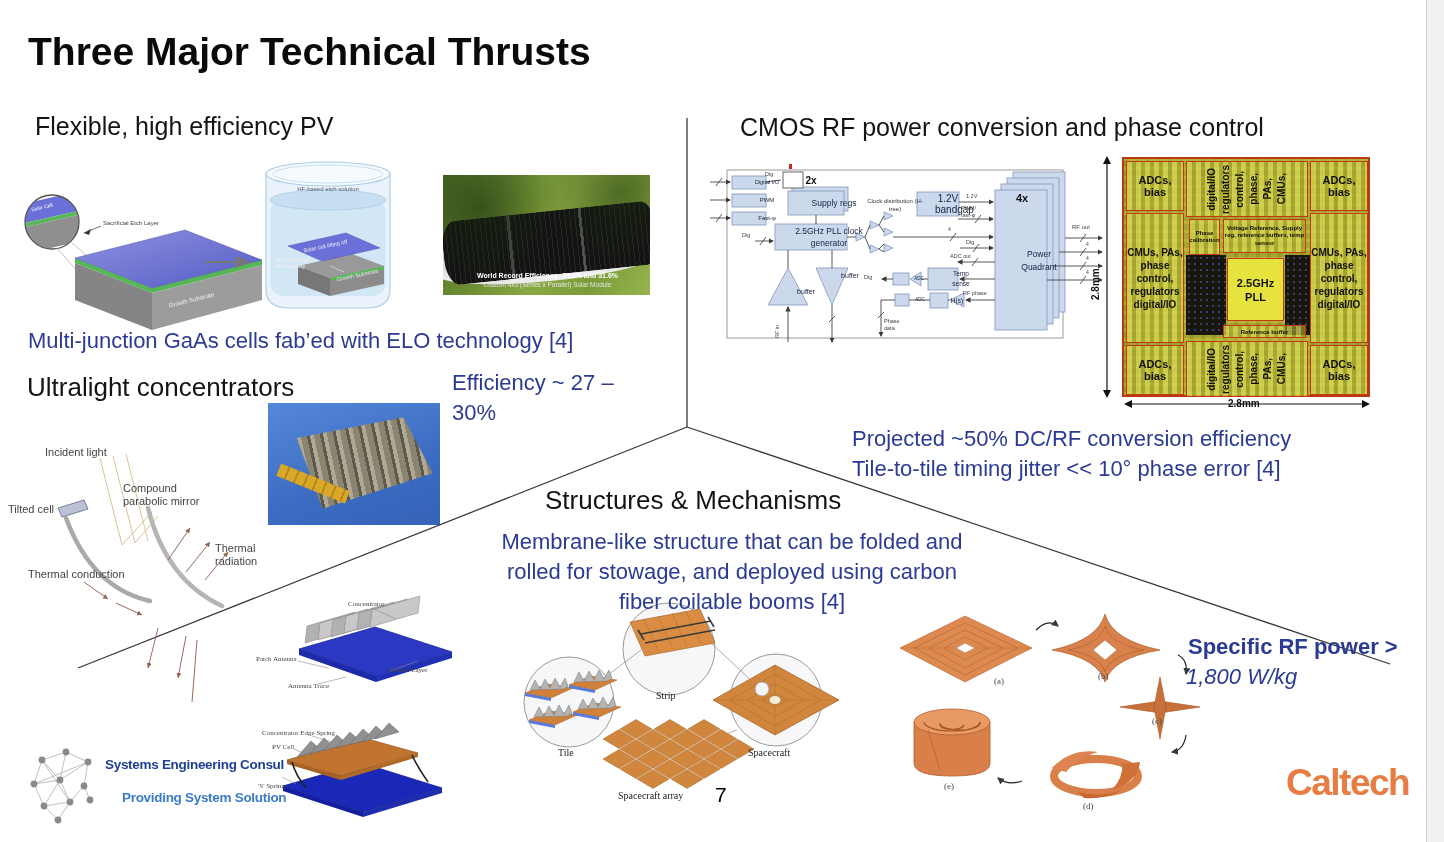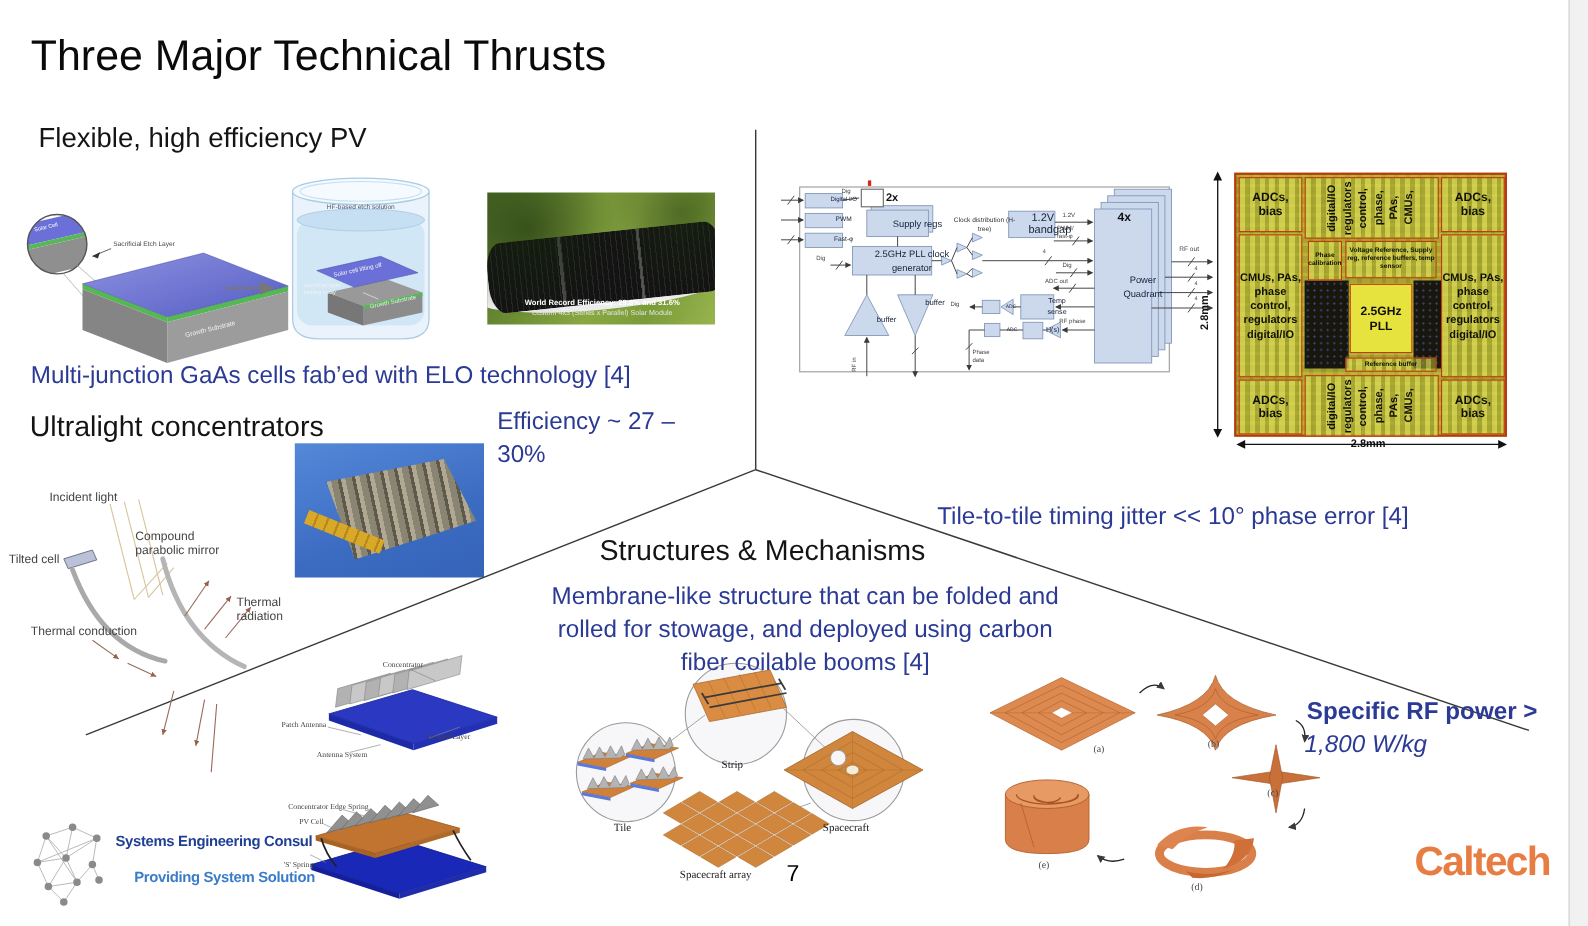--- a/index.html
+++ b/index.html
@@ -441,30 +441,32 @@
           <circle cx="60" cy="780" r="3.4"></circle>
           <circle cx="84" cy="786" r="3.4"></circle>
         <circle cx="44" cy="806" r="3.4"></circle>
           <circle cx="70" cy="802" r="3.4"></circle>
           <circle cx="90" cy="800" r="3.4"></circle>
         <circle cx="58" cy="820" r="3.4"></circle>
       </g>
     </g>
   </svg>
 
-  <div class="abs txt" style="left:28px;top:30px;font-size:39px;font-weight:normal;color:#0a0a0a;">Three Major Technical Thrusts</div>
+  <div class="abs txt" style="left:28px;top:30px;font-size:39px;font-weight:bold;color:#0a0a0a;">Three Major Technical Thrusts</div>
 
   <div class="abs txt hd" style="left:35px;top:112px;">Flexible, high efficiency PV</div>
+  <div class="abs txt hd" style="left:740px;top:113px;">CMOS RF power conversion and phase control</div>
   <div class="abs txt hd" style="left:27px;top:372px;font-size:26px;">Ultralight concentrators</div>
   <div class="abs txt hd" style="left:545px;top:485px;font-size:26px;">Structures &amp; Mechanisms</div>
 
   <div class="abs txt navy note" style="left:28px;top:326px;">Multi-junction GaAs cells fab’ed with ELO technology [4]</div>
   <div class="abs txt navy note" style="left:452px;top:368px;">Efficiency ~ 27 –</div>
   <div class="abs txt navy note" style="left:452px;top:398px;">30%</div>
 
+  <div class="abs txt navy note" style="left:852px;top:424px;">Projected ~50% DC/RF conversion efficiency</div>
   <div class="abs txt navy note" style="left:852px;top:454px;">Tile-to-tile timing jitter &lt;&lt; 10° phase error [4]</div>
 
   <div class="abs txt navy note ctr" style="left:452px;top:527px;width:560px;">Membrane-like structure that can be folded and</div>
   <div class="abs txt navy note ctr" style="left:452px;top:557px;width:560px;">rolled for stowage, and deployed using carbon</div>
   <div class="abs txt navy note ctr" style="left:452px;top:587px;width:560px;">fiber coilable booms [4]</div>
 
   <div class="abs txt navy note" style="left:1188px;top:632px;font-weight:bold;">Specific RF power &gt;</div>
   <div class="abs txt navy note" style="left:1186px;top:662px;font-style:italic;">1,800 W/kg</div>
 
   <div class="lbl txt" style="left:31px;top:204px;font-size:5px;color:#fff;transform:rotate(-13deg);">Solar Cell</div>
@@ -477,21 +479,21 @@
 
   <div class="lbl txt" style="left:45px;top:446px;font-size:11px;">Incident light</div>
   <div class="lbl txt" style="left:123px;top:482px;width:84px;font-size:11px;line-height:13px;">Compound parabolic mirror</div>
   <div class="lbl txt" style="left:8px;top:503px;font-size:11px;">Tilted cell</div>
   <div class="lbl txt" style="left:215px;top:542px;width:64px;font-size:11px;line-height:13px;">Thermal radiation</div>
   <div class="lbl txt" style="left:28px;top:568px;font-size:11px;">Thermal conduction</div>
 
   <div class="lbl txt serif" style="left:348px;top:600px;font-size:7px;">Concentrator</div>
   <div class="lbl txt serif" style="left:256px;top:655px;font-size:7px;">Patch Antenna</div>
   <div class="lbl txt serif" style="left:388px;top:666px;font-size:7px;">Ground Layer</div>
-  <div class="lbl txt serif" style="left:288px;top:682px;font-size:7px;">Antenna System</div>
+  <div class="lbl txt serif" style="left:288px;top:682px;font-size:7px;">Antenna Trace</div>
   <div class="lbl txt serif" style="left:262px;top:729px;font-size:7px;">Concentrator Edge Spring</div>
   <div class="lbl txt serif" style="left:272px;top:743px;font-size:7px;">PV Cell</div>
   <div class="lbl txt serif" style="left:258px;top:770px;font-size:7px;margin-top:12px;">'S' Spring</div>
 
   <div class="lbl txt serif" style="left:558px;top:747px;font-size:10px;color:#222;text-align:center;">Tile</div>
   <div class="lbl txt serif" style="left:656px;top:690px;font-size:10px;color:#222;">Strip</div>
   <div class="lbl txt serif" style="left:748px;top:747px;font-size:10px;color:#222;">Spacecraft</div>
   <div class="lbl txt serif" style="left:618px;top:790px;font-size:10px;color:#222;">Spacecraft array</div>
   <div class="abs txt" style="left:715px;top:783px;font-size:21px;color:#000;">7</div>
   <div class="lbl txt serif" style="left:994px;top:676px;font-size:9px;">(a)</div>

